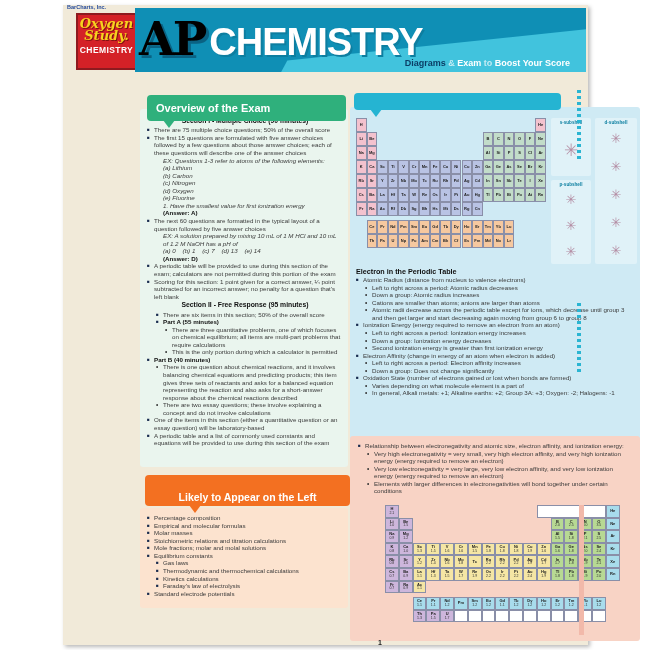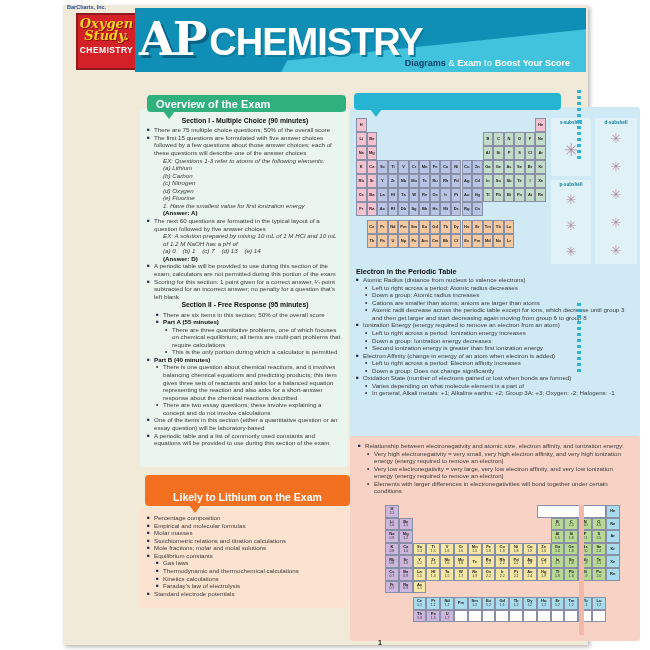--- a/index.html
+++ b/index.html
@@ -14,32 +14,32 @@
   .logo-q,.logo-s{font-family:"DejaVu Serif",serif;font-style:italic;font-weight:bold;
         color:#f7d31e;font-size:13px;line-height:12px;text-shadow:1px 1px 0 #7e1212;}
   .logo-a{color:#ffffff;font-weight:bold;font-size:8.5px;letter-spacing:.4px;margin-top:3px;}
   .hdr{position:absolute;left:72px;top:3px;right:2px;height:64px;background:#0f8fb5;overflow:hidden;}
   .hdr-light{position:absolute;left:30%;top:26px;width:120%;height:60px;background:#41c3dd;
         transform:skewY(-6deg) skewX(-30deg);}
   .tagline{position:absolute;right:12px;top:1px;width:320px;text-align:center;
         font-family:"DejaVu Serif",serif;font-style:italic;font-weight:bold;
         font-size:8px;color:#dff4f9;letter-spacing:.5px;}
   .title-row{position:absolute;left:4px;top:4px;display:flex;align-items:baseline;}
-  .t-ap{font-family:"DejaVu Serif",serif;font-weight:bold;font-size:46px;color:#ffffff;
+  .t-ap{font-family:"DejaVu Serif",serif;font-weight:bold;font-size:46px;color:#000000;
         text-shadow:3px 3px 0 #0a6283;letter-spacing:-2px;margin-right:4px;}
   .t-rest{font-weight:900;font-size:38px;color:#ffffff;letter-spacing:-1px;
         text-shadow:2px 2px 0 #0d7ea0;}
   .subtitle{position:absolute;right:16px;bottom:4px;font-size:9px;font-weight:bold;}
   .s-navy{color:#0b3e66;} .s-lite{color:#c3ecf4;} .s-white{color:#ffffff;}
   
   .tab{position:absolute;color:#fff;font-weight:bold;border-radius:4px;z-index:3;
        display:flex;align-items:center;}
   .tab .tail{position:absolute;top:100%;left:16px;width:0;height:0;
        border:6px solid transparent;border-top-width:8px;margin-top:-1px;}
-  .tab-green{left:84px;top:90px;width:190px;height:17px;background:#2fb07c;font-size:11px;padding-left:9px;}
+  .tab-green{left:84px;top:90px;width:190px;height:26px;background:#2fb07c;font-size:11px;padding-left:9px;}
   .tab-green .tail{border-top-color:#2fb07c;}
   .tab-orange{left:82px;top:470px;width:205px;height:31px;background:#f37021;font-size:10.5px;
        text-align:center;justify-content:center;line-height:1.18;}
   .tab-orange .tail{border-top-color:#f37021;left:44px;}
   .tab-teal{left:291px;top:88px;width:198px;height:17px;background:#25b4d2;font-size:10.5px;padding-left:9px;}
   .tab-teal .tail{border-top-color:#25b4d2;}
   .tab-red{left:291px;top:417px;width:155px;height:16px;background:#e84a3b;font-size:10px;padding-left:9px;}
   .tab-red .tail{border-top-color:#e84a3b;}
   .panel{position:absolute;border-radius:3px;z-index:1;}
   .panel-mint{left:77px;top:104px;width:208px;height:358px;background:#eaf5ee;}
@@ -148,21 +148,21 @@
       <div class="li lv1"><span class="blt dot">•</span><span>There is one question about chemical reactions, and it involves balancing chemical equations and predicting products; this item gives three sets of reactants and asks for a balanced equation representing the reaction and also asks for a short-answer response about the chemical reactions described</span></div>
       <div class="li lv1"><span class="blt dot">•</span><span>There are two essay questions; these involve explaining a concept and do not involve calculations</span></div>
       <div class="li lv0"><span class="blt sq">■</span><span>One of the items in this section (either a quantitative question or an essay question) will be laboratory-based</span></div>
       <div class="li lv0"><span class="blt sq">■</span><span>A periodic table and a list of commonly used constants and equations will be provided to use during this section of the exam</span></div>
     </div>
 
   <div class="panel panel-peach"></div>
   <div class="tab tab-orange">
     <span>
       <br>
-      <span>Likely to Lithium on the Exam</span>
+      <span>Likely to Appear on the Left</span>
     </span>
     <span class="tail"></span>
   </div>
   <div id="calc-list" class="list">
       <div class="li lv0"><span class="blt sq">■</span><span>Percentage composition</span></div>
       <div class="li lv0"><span class="blt sq">■</span><span>Empirical and molecular formulas</span></div>
       <div class="li lv0"><span class="blt sq">■</span><span>Molar masses</span></div>
       <div class="li lv0"><span class="blt sq">■</span><span>Stoichiometric relations and titration calculations</span></div>
       <div class="li lv0"><span class="blt sq">■</span><span>Mole fractions; molar and molal solutions</span></div>
       <div class="li lv0"><span class="blt sq">■</span><span>Equilibrium constants</span></div>

